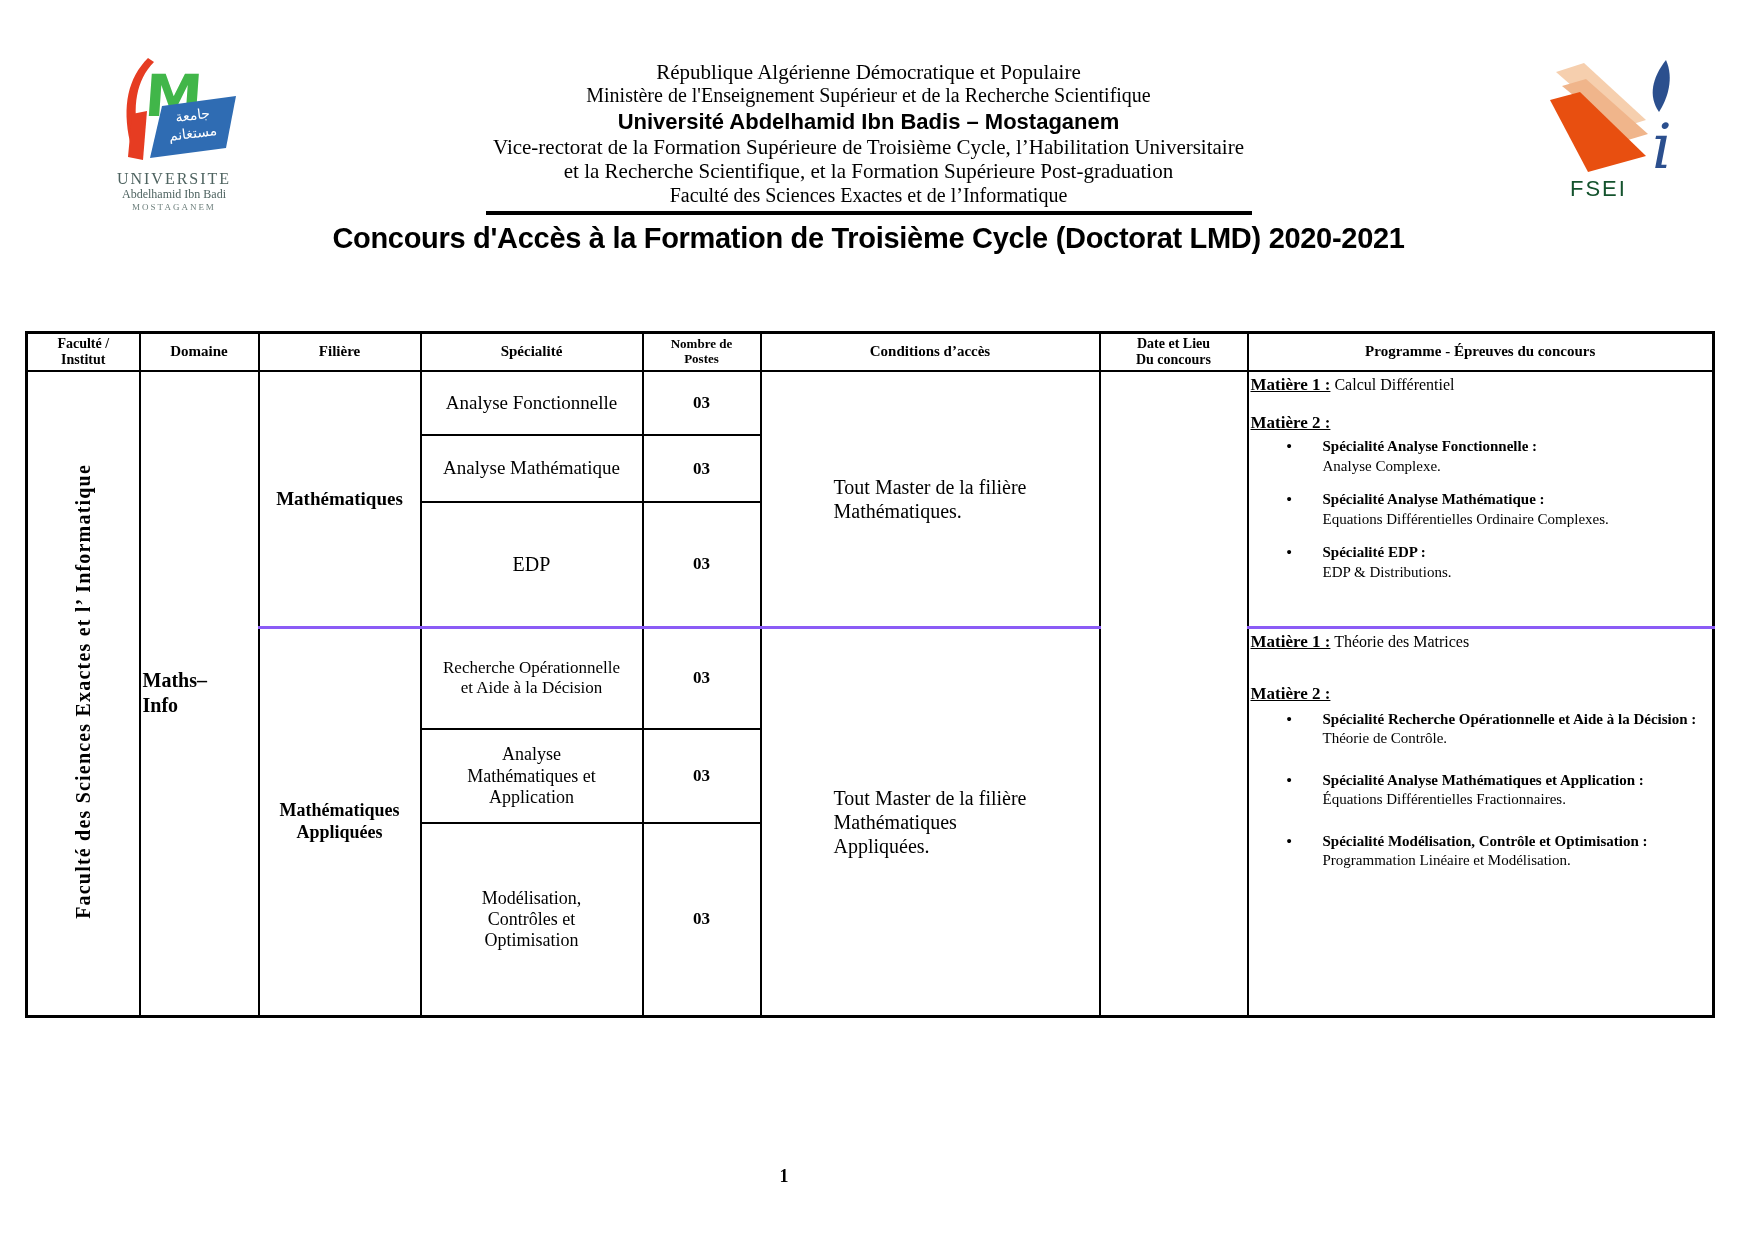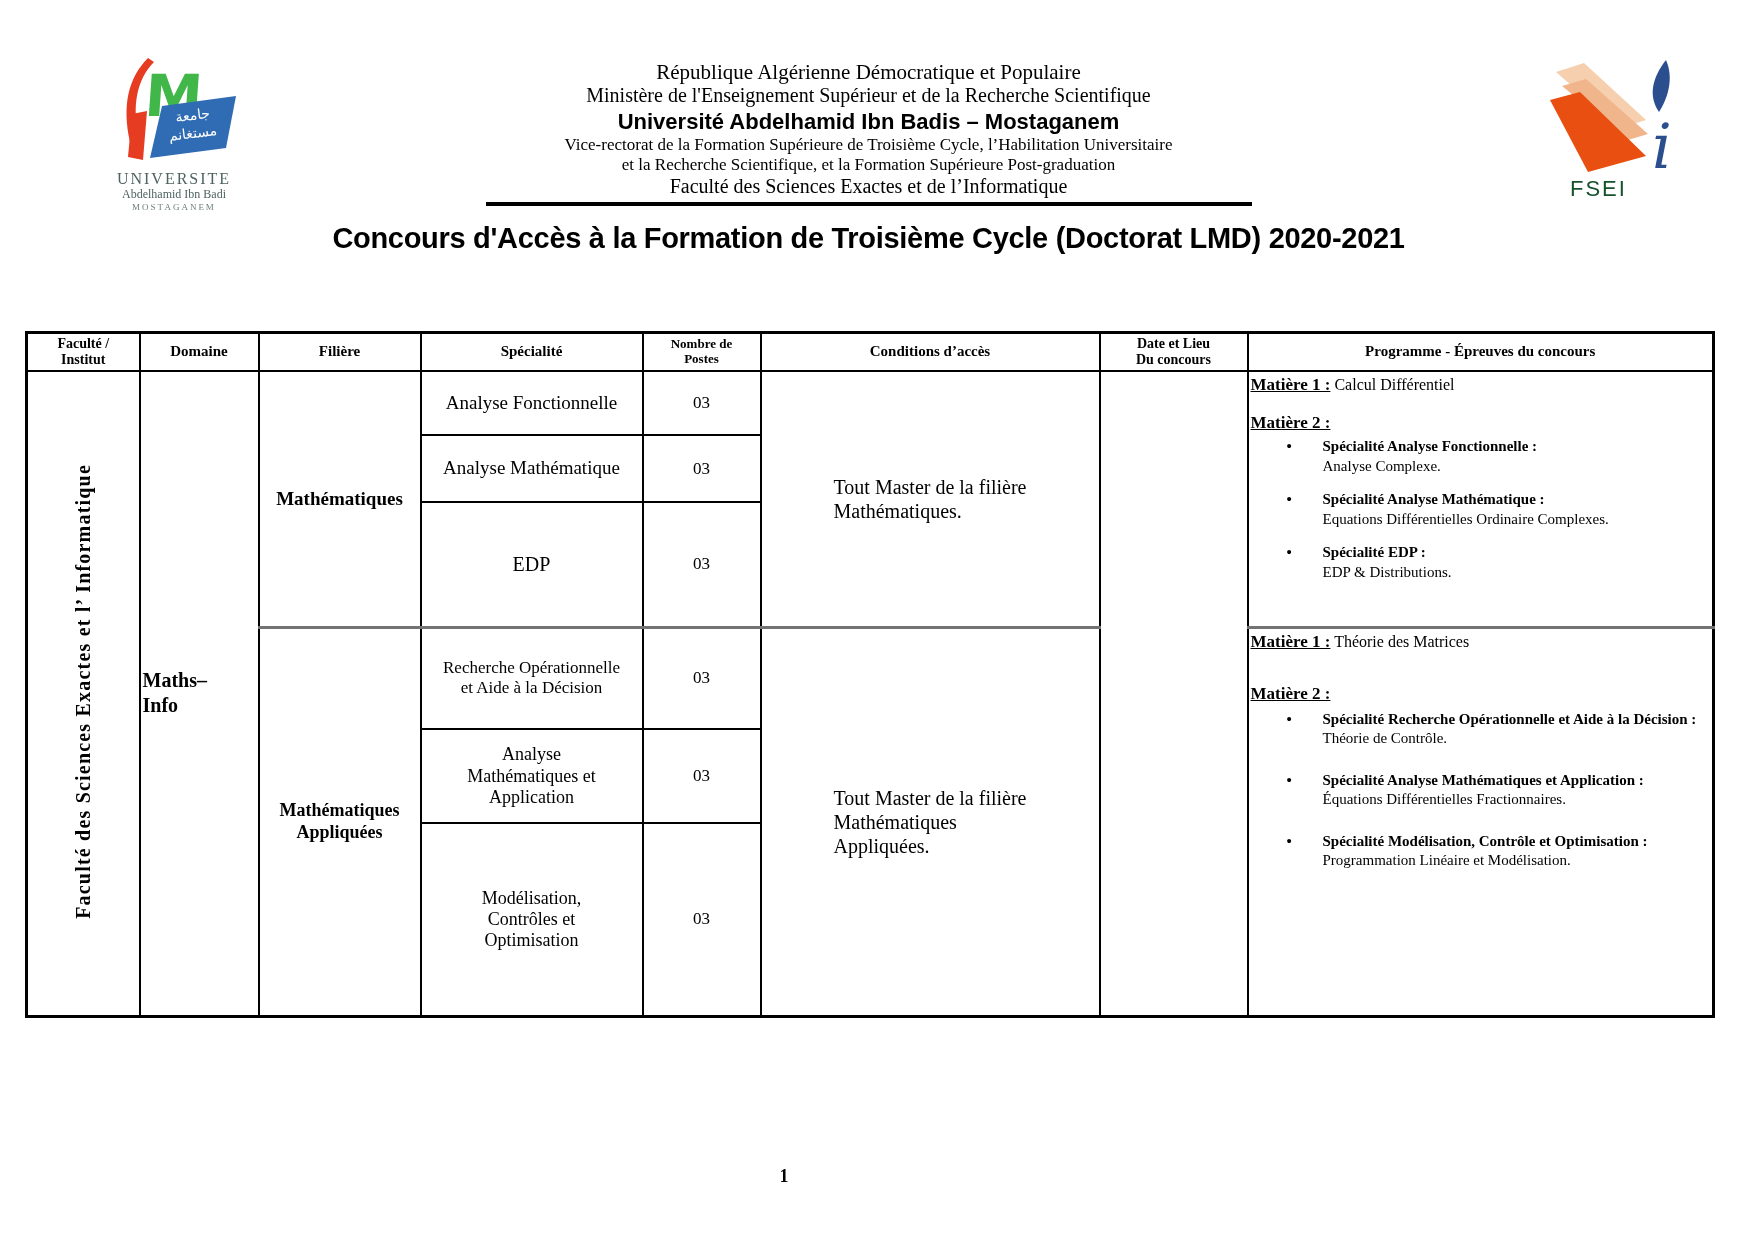--- a/index.html
+++ b/index.html
@@ -4,21 +4,21 @@
 <style>
   html,body{margin:0;padding:0;background:#888;}
   .page{position:relative;width:1754px;height:1240px;background:#ffffff;overflow:hidden;
         font-family:"Liberation Serif",serif;color:#000;}
 
   
   .header-text{position:absolute;top:60px;left:25px;width:1687px;text-align:center;line-height:1.16;}
   .h1{font-size:21px;}
   .h2{font-size:20px;}
   .h3{font-size:22px;font-weight:bold;font-family:"Liberation Sans",sans-serif;margin:1px 0;}
-  .h4,.h5{font-size:17px;}
+  .h4,.h5{font-size:21px;}
   .h6{font-size:20px;}
   .h-underline{width:766px;height:4px;background:#000;margin:4px auto 0 auto;}
 
   
   .uni-logo{position:absolute;left:104px;top:52px;width:140px;text-align:center;}
   .uni-name{font-size:16px;letter-spacing:2px;color:#4e6360;margin-top:2px;font-family:"Liberation Serif",serif;}
   .uni-sub{font-size:12px;color:#4e6360;margin-top:-1px;}
   .uni-city{font-size:9px;letter-spacing:2px;color:#6d7f7c;margin-top:0px;}
 
   
@@ -26,28 +26,28 @@
   .fsei-label{font-size:22px;letter-spacing:2px;color:#14532d;font-family:"Liberation Sans",sans-serif;margin-top:-2px;padding-left:22px;}
 
   
   .doc-title{position:absolute;top:222px;left:25px;width:1687px;text-align:center;
              font-family:"Liberation Sans",sans-serif;font-weight:bold;font-size:29px;letter-spacing:-0.3px;}
 
   
   table.main{position:absolute;top:331px;left:25px;border-collapse:collapse;table-layout:fixed;width:1690px;}
   table.main th,table.main td{border:2px solid #000;padding:2px;overflow:hidden;}
   table.main{border:3px solid #000;}
-  tr.sec2 > td{border-top:3px solid #737373;margin-top:27px;}
+  tr.sec2 > td{border-top:3px solid #8b5cf6;margin-top:27px;}
   th{font-weight:bold;text-align:center;vertical-align:middle;line-height:1.15;}
   .th-15{font-size:15px;} .th-14{font-size:14px;} .th-13{font-size:13px;}
   .pre{white-space:pre-line;}
 
   td.spec{text-align:center;vertical-align:middle;line-height:1.18;}
   .sp19{font-size:19px;} .sp18{font-size:18px;} .sp17{font-size:17px;} .sp20{font-size:20px;margin-top:40px;}
-  td.postes{text-align:center;vertical-align:middle;font-weight:normal;font-size:17px;}
+  td.postes{text-align:center;vertical-align:middle;font-weight:bold;font-size:17px;}
   td.filiere{text-align:center;vertical-align:middle;font-weight:bold;line-height:1.2;}
   .fl19{font-size:19px;} .fl18{font-size:18px;}
   td.domaine{text-align:left;vertical-align:middle;font-weight:bold;font-size:20px;line-height:1.25;}
   td.faculte{text-align:center;vertical-align:middle;}
   .vertical{display:inline-block;writing-mode:vertical-rl;transform:rotate(180deg);
             font-weight:bold;font-size:20px;letter-spacing:1.2px;}
   td.conditions{text-align:center;vertical-align:middle;}
   .cond-inner{display:inline-block;text-align:left;font-size:20px;line-height:1.2;}
   td.datecell{background:#fff;}
 

